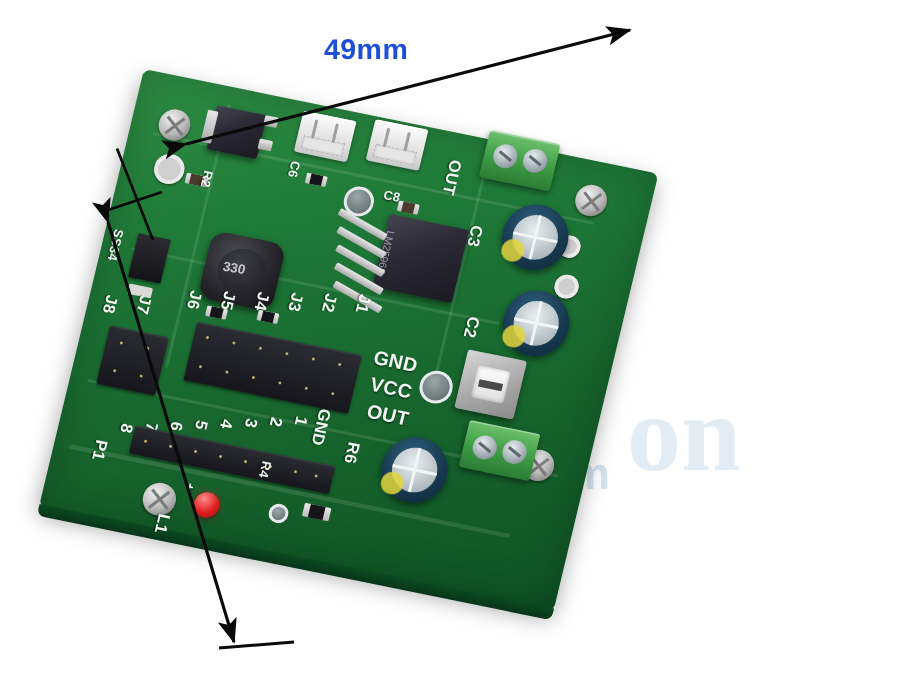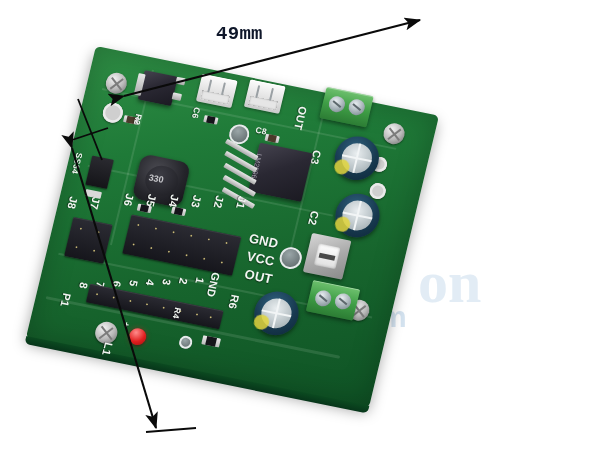--- a/index.html
+++ b/index.html
@@ -6,25 +6,25 @@
   body{width:600px;height:450px;overflow:hidden;
        font-family:"Liberation Sans","DejaVu Sans",sans-serif;}
   #stage{position:relative;width:600px;height:450px;background:#ffffff;overflow:hidden;}
 
   
   .wm{position:absolute;pointer-events:none;user-select:none;}
   .wm-big{left:108px;top:246px;font-size:96px;font-weight:700;letter-spacing:2px;
           color:#cfe0ef;opacity:.72;font-family:"Liberation Serif",serif;}
   .wm-url{left:120px;top:300px;font-size:30px;font-weight:700;letter-spacing:1px;
           color:#c9dcec;opacity:.78;}
-  .wm-r{left:418px;top:248px;font-size:60px;font-weight:700;color:#cfe0ef;opacity:.6;
+  .wm-r{left:418px;top:248px;font-size:72px;font-weight:700;color:#cfe0ef;opacity:.6;
         font-family:"Liberation Serif",serif;}
 
   
-  .dim-label{position:absolute;color:#0f172a;font-size:19px;font-weight:600;letter-spacing:.3px;font-family:Liberation Mono, monospace;}
+  .dim-label{position:absolute;color:#1d4ed8;font-size:19px;font-weight:600;letter-spacing:.3px;}
   #dim-w-label{left:216px;top:23px;}
   #dim-h-label{left:42px;top:268px;}
 
   
   #board-wrap{position:absolute;left:96px;top:46px;width:420px;height:380px;}
   #pcb{position:absolute;left:0;top:0;width:350px;height:300px;
        transform:rotate(11.5deg) skewX(-2deg);
        transform-origin:0 0;}
   .pcb-body{position:absolute;inset:0;border-radius:5px;
     background:

